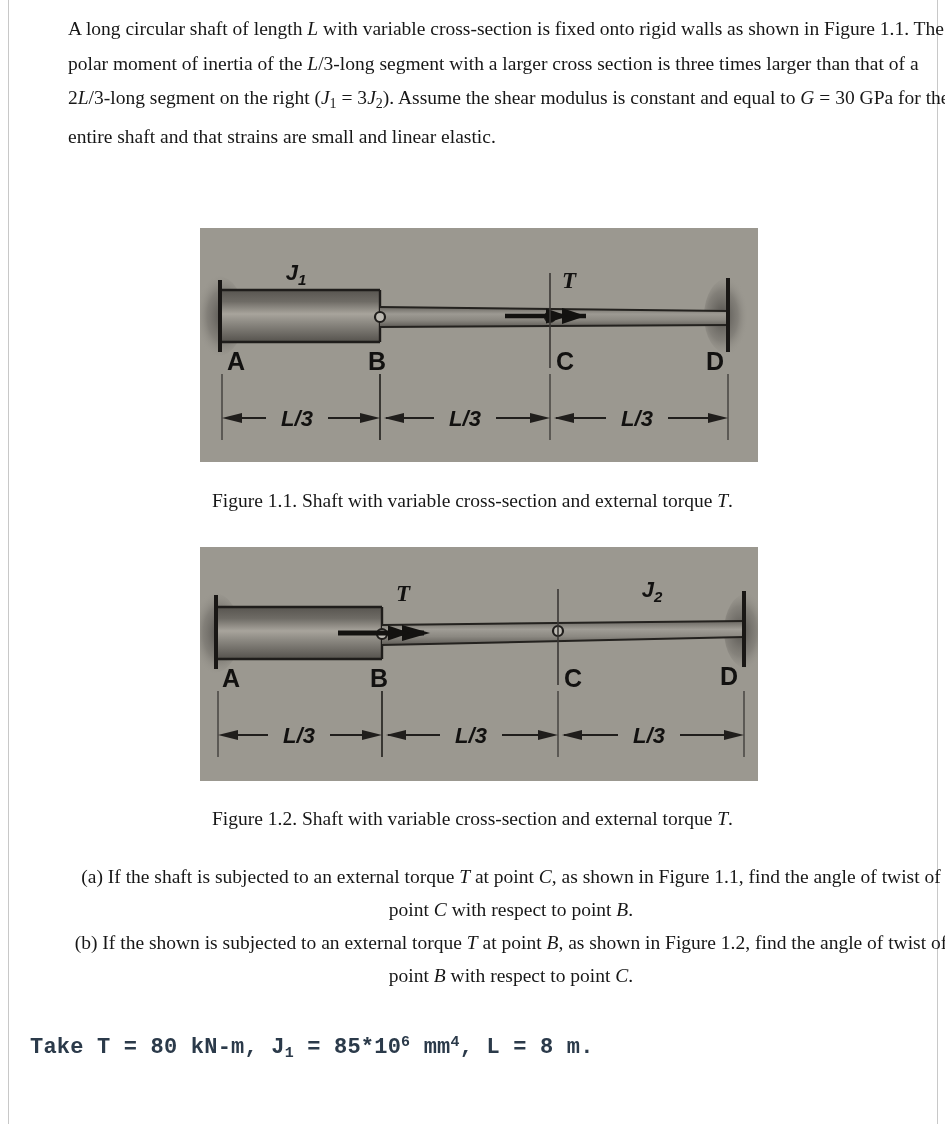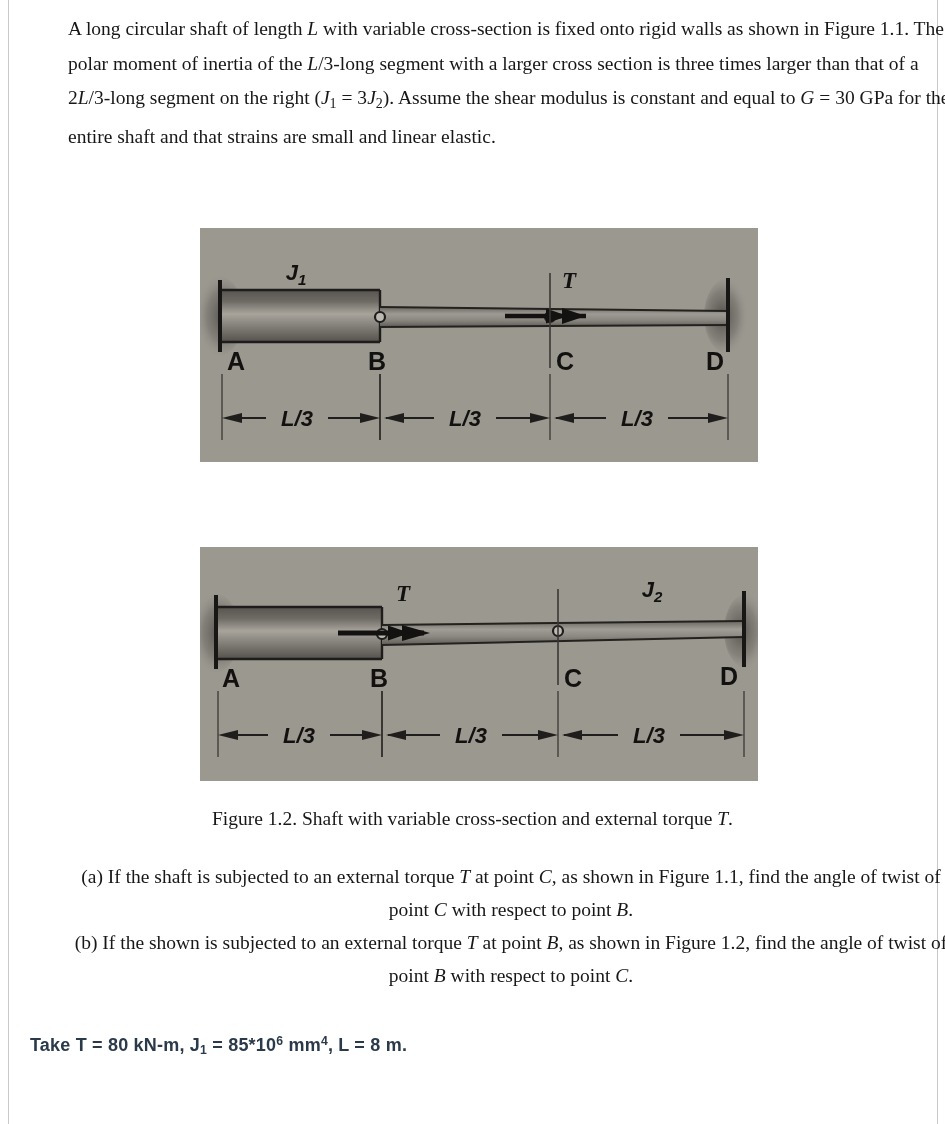--- a/index.html
+++ b/index.html
@@ -48,23 +48,23 @@
     color: #171717;
   }
   #caption1 { top: 490px; }
   #caption2 { top: 808px; font-family: Liberation Serif, serif; }
 
   #questions { top: 860px; line-height: 33px; text-align: center; }
 
   #take-line {
     position: absolute;
     left: 30px; top: 1034px;
-    font-family: Liberation Sans, sans-serif;
+    font-family: Liberation Mono, monospace;
     font-weight: bold;
-    font-size: 18px;
+    font-size: 22px;
     color: #2b3a4a;
     letter-spacing: 0.2px;
   }
   #take-line .sub { font-size: 0.68em; vertical-align: -0.28em; font-weight: bold; }
   #take-line .sup { font-size: 0.68em; vertical-align: 0.48em; font-weight: bold; }
 
   .figure {
     position: absolute;
     left: 200px;
     width: 558px;
@@ -166,20 +166,21 @@
       <text x="265" y="198" font-family="Liberation Sans, sans-serif" font-size="22" font-style="italic" font-weight="bold" fill="#121110" text-anchor="middle">L/3</text>
 
       <line x1="356" y1="190" x2="524" y2="190" stroke="#201e1c" stroke-width="1.8"></line>
       <polygon points="354,190 374,185 374,195" fill="#201e1c"></polygon>
       <polygon points="528,190 508,185 508,195" fill="#201e1c"></polygon>
       <rect x="406" y="176" width="62" height="28" fill="#9b9890"></rect>
       <text x="437" y="198" font-family="Liberation Sans, sans-serif" font-size="22" font-style="italic" font-weight="bold" fill="#121110" text-anchor="middle">L/3</text>
     </svg>
   </div>
 
+  <div class="caption" id="caption1"><span>Figure 1.1. Shaft with variable cross-section and external torque </span><span class="it">T</span><span>.</span></div>
 
   <div class="figure" id="figure2">
     <svg viewBox="0 0 558 234" xmlns="http://www.w3.org/2000/svg">
       <defs>
         <linearGradient id="thickGrad2" x1="0" y1="0" x2="0" y2="1">
           <stop offset="0%" stop-color="#585550"></stop>
           <stop offset="22%" stop-color="#6e6b65"></stop>
           <stop offset="46%" stop-color="#a8a49c"></stop>
           <stop offset="62%" stop-color="#8e8b84"></stop>
           <stop offset="100%" stop-color="#55524d"></stop>

